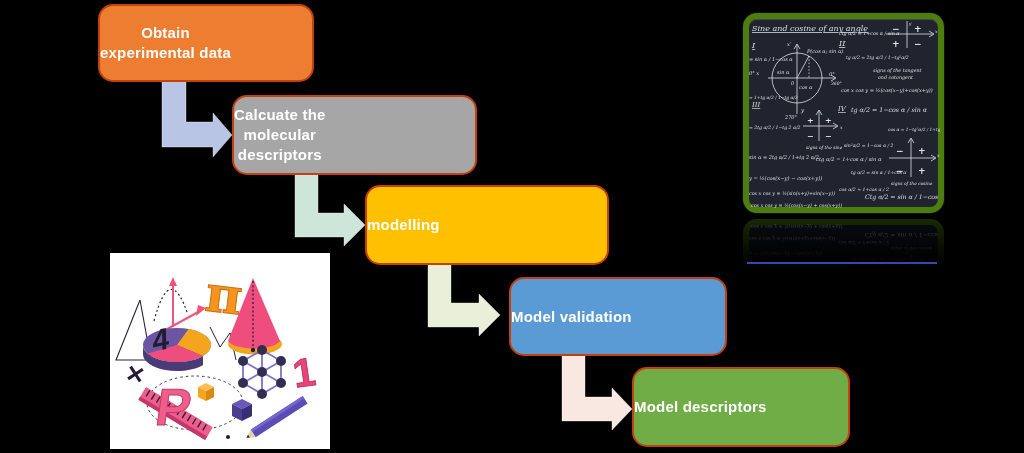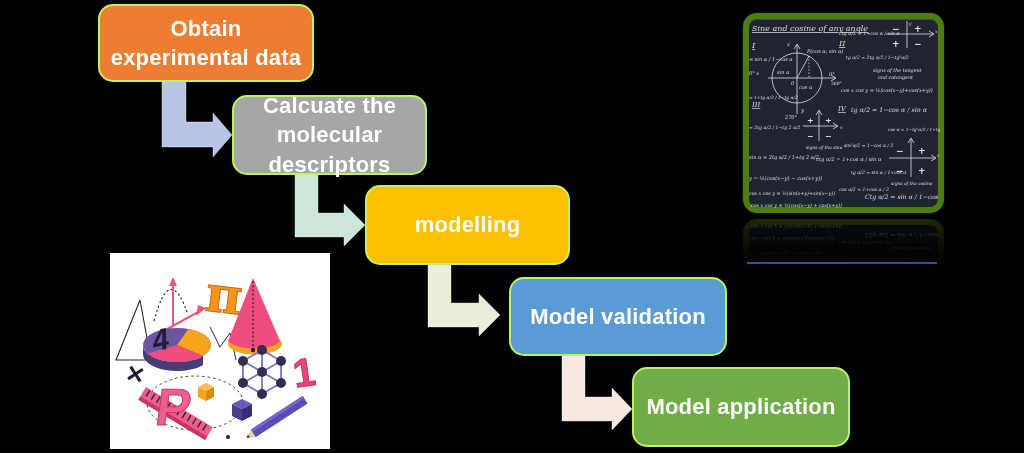--- a/index.html
+++ b/index.html
@@ -3,28 +3,28 @@
 <meta charset="utf-8">
 <style>
   html,body { margin:0; padding:0; background:#000; }
   .canvas {
     position:relative; width:1024px; height:453px; background:#000000;
     font-family:"Liberation Sans", sans-serif; overflow:hidden;
   }
   
   .flow-box {
     position:absolute; box-sizing:border-box;
-    border:2px solid #bef264; border-radius:15px;
-    color:#ffffff; font-weight:bold; font-size:22px; line-height:1.32;
-    display:flex; align-items:center; justify-content:center;
+    border:2px solid #c2410c; border-radius:15px;
+    color:#ffffff; font-weight:bold; font-size:15px; line-height:1.32;
+    display:flex; align-items:center; 
     text-align:center; white-space:pre-line; letter-spacing:0.2px;
   }
   .box-obtain      { left:98px;  top:4px;   width:216px; height:78px; background:#ed7d31; }
-  .box-calculate   { left:232px; top:95px;  width:195px; height:80px; background:#a6a6a6; }
-  .box-modelling   { left:365px; top:185px; width:205px; height:80px; background:#ffc000; }
+  .box-calculate   { left:232px; top:95px;  width:245px; height:80px; background:#a6a6a6; }
+  .box-modelling   { left:365px; top:185px; width:244px; height:80px; background:#ffc000; }
   .box-validation  { left:499px; top:277px; width:218px; height:79px; background:#5b9bd5;margin-left:10px; }
   .box-application { left:632px; top:367px; width:218px; height:80px; background:#70ad47; }
   
   .arrows { position:absolute; left:0; top:0; }
   .arrow-1 { fill:#b9c5e4; }
   .arrow-2 { fill:#cde6d9; }
   .arrow-3 { fill:#e9efd8; }
   .arrow-4 { fill:#f9e8e1; }
   .arrows polygon { stroke:rgba(255,255,255,0.35); stroke-width:1; }
   
@@ -72,21 +72,21 @@
 molecular
 descriptors</span>
   </div>
   <div class="flow-box box-modelling">
     <span>modelling</span>
   </div>
   <div class="flow-box box-validation">
     <span>Model validation</span>
   </div>
   <div class="flow-box box-application">
-    <span>Model application</span>
+    <span>Model descriptors</span>
   </div>
 
   <div class="board" id="board">
     <svg width="191" height="190" viewBox="0 0 191 190">
 
       <text class="chalk underline" x="3" y="12" font-size="8">Sine and cosine of any angle</text>
 
       <text class="chalk underline" x="3" y="29" font-size="8">I</text>
       <text class="chalk underline" x="90" y="27" font-size="8">II</text>
       <text class="chalk underline" x="3" y="88" font-size="7">III</text>

